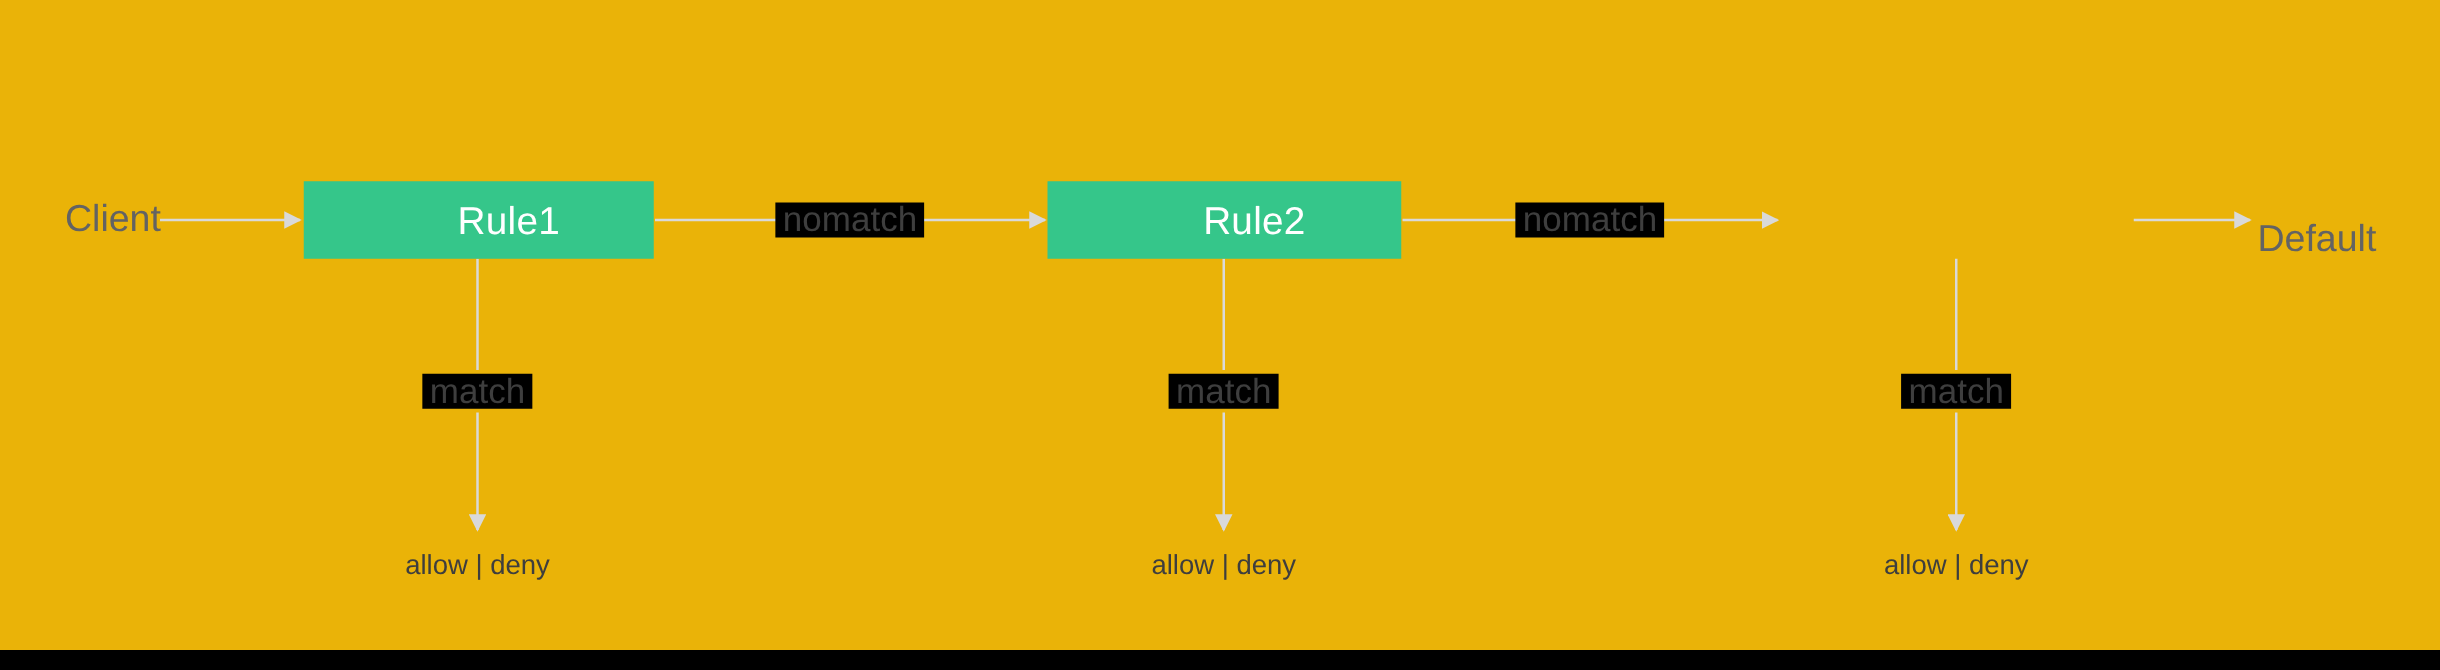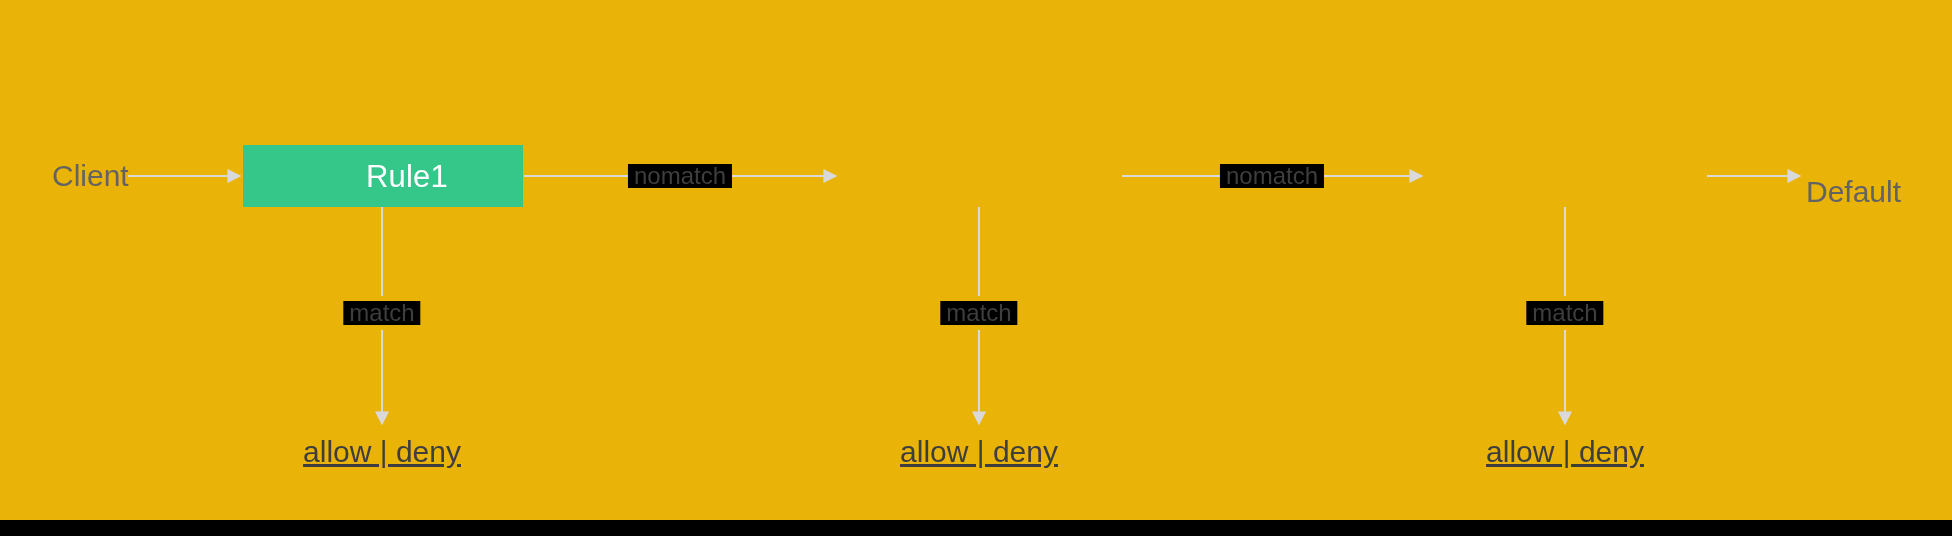--- a/index.html
+++ b/index.html
@@ -51,40 +51,39 @@
     color: #636363;
     font-size: 30px;
     line-height: 1;
     white-space: nowrap;
     display: flex;
     align-items: center;
   }
   .edge-label {
     position: absolute;
     color: #3e3e3e;
-    font-size: 24px;
+    font-size: 28px;
     line-height: 1;
     white-space: nowrap;
     background: #000000;
     padding: 0 6px;
     display: flex;
     align-items: center;
     justify-content: center;
     transform: translate(-50%, -50%);
   }
   .terminal-label {
     position: absolute;
     color: #3e3e3e;
-    font-size: 30px;
+    font-size: 22px;
     line-height: 1;
     white-space: nowrap;
     transform: translate(-50%, -50%);
     display: flex;
     align-items: center;
-    text-decoration: underline;
   }
 </style>
 </head>
 <body>
 
 <div id="canvas">
 
   <svg class="layer" viewBox="0 0 1952 536" xmlns="http://www.w3.org/2000/svg">
     <defs>
       <marker id="arrowhead" viewBox="0 0 10 10" refX="9" refY="5" markerWidth="7" markerHeight="7" orient="auto-start-reverse">
@@ -109,20 +108,23 @@
     <line x1="1565" y1="207" x2="1565" y2="296" stroke="#d9d9d9" stroke-width="2"></line>
     <line x1="1565" y1="330" x2="1565" y2="424" stroke="#d9d9d9" stroke-width="2" marker-end="url(#arrowhead)"></line>
   </svg>
 
   <div class="plain-label" style="left:52px; top:160px; height:32px;">Client</div>
 
   <div class="node rule-box" style="left:243px; top:145px; width:280px;">
     <span>Rule1</span>
   </div>
 
+  <div class="node rule-box" style="left:838px; top:145px; width:283px;">
+    <span>Rule2</span>
+  </div>
 
 
   <div class="plain-label" style="left:1806px; top:176px; height:32px;">Default</div>
 
   <div class="edge-label" style="left:680px; top:176px;">nomatch</div>
 
   <div class="edge-label" style="left:1272px; top:176px;">nomatch</div>
 
   <div class="edge-label" style="left:382px; top:313px;">match</div>
 

